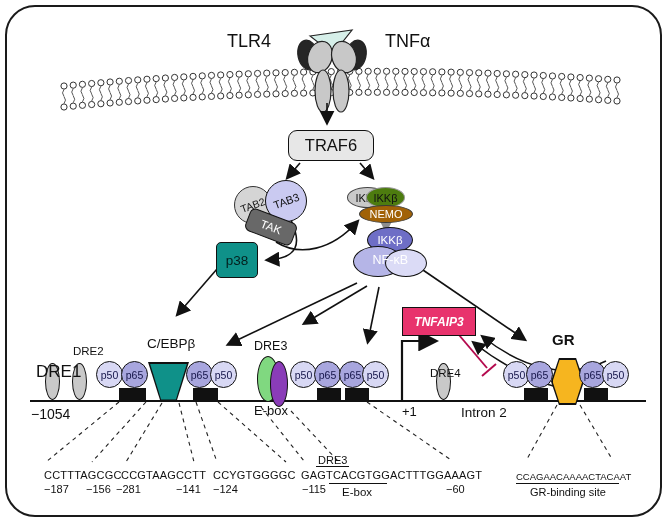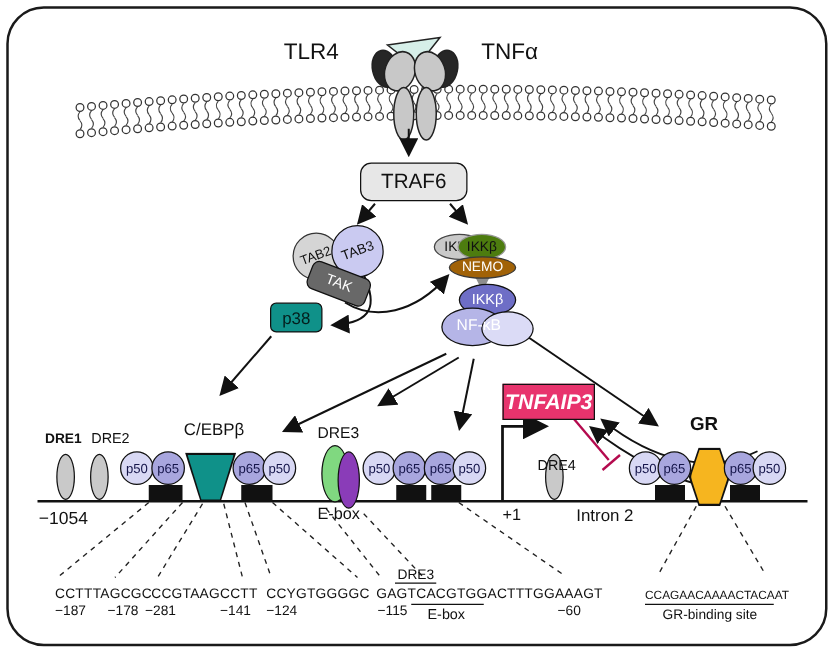--- a/index.html
+++ b/index.html
@@ -11,29 +11,29 @@
   .lbl{position:absolute;white-space:nowrap;}
   .node{position:absolute;display:flex;align-items:center;justify-content:center;
         box-sizing:border-box;white-space:nowrap;}
   .ell{border-radius:50%;}
   
   #traf6{left:288px;top:130px;width:86px;height:31px;border-radius:9px;background:#e7e7e7;border:1.7px solid #111;font-size:16.5px;}
   #tab2{left:234px;top:186px;width:38px;height:38px;background:#d5d5d5;border:1.4px solid #333;font-size:10.5px;}
   #tab3{left:265px;top:180px;width:42px;height:42px;background:#cacaf1;border:1.4px solid #111;font-size:11px;}
   #tab2 span,#tab3 span{transform:rotate(-20deg);display:block;}
   #tak{left:246px;top:215px;width:50px;height:24px;background:#686868;border:1.4px solid #111;border-radius:6px;transform:rotate(21deg);color:#fff;font-size:11.5px;}
-  #p38{left:216px;top:242px;width:42px;height:24px;background:#0f9189;border:1.7px solid #111;border-radius:5px;font-size:13.5px;color:#041f1d;}
+  #p38{left:216px;top:242px;width:42px;height:36px;background:#0f9189;border:1.7px solid #111;border-radius:5px;font-size:13.5px;color:#041f1d;}
   #ikka{left:347px;top:187px;width:41px;height:21px;background:#c9c9c9;border:1.3px solid #444;font-size:11px;}
   #ikkb{left:366px;top:187px;width:39px;height:21px;background:#4d7c0f;border:1.3px solid #999;font-size:11px;}
   #nemo{left:359px;top:205px;width:54px;height:18px;background:#a16207;border:1.3px solid #3a3a3a;color:#fff;font-size:11px;}
   #ikba{left:367px;top:227px;width:46px;height:26px;background:#6e6ec6;border:1.5px solid #111;color:#fff;font-size:11.5px;}
   #nfkbL{left:353px;top:246px;width:50px;height:31px;background:#b5b5e7;border:1.5px solid #111;}
   #nfkbR{left:385px;top:249px;width:42px;height:28px;background:#dbdbf6;border:1.5px solid #111;}
-  #nfkb-label{left:358px;top:253px;width:50px;color:#fff;font-size:12.5px;text-align:center;}
-  #tnfaip3{left:402px;top:307px;width:74px;height:29px;background:#e8336d;border:1.5px solid #111;color:#fff;font-style:italic;font-weight:bold;font-size:17px;}
+  #nfkb-label{left:358px;top:253px;width:50px;color:#fff;font-size:12.5px;text-align:right;}
+  #tnfaip3{left:402px;top:307px;width:74px;height:29px;background:#e8336d;border:1.5px solid #111;color:#fff;font-style:italic;font-weight:bold;font-size:12px;}
   
   .pcirc{position:absolute;top:361px;width:27px;height:27px;border-radius:50%;border:1.6px solid #111;
          display:flex;align-items:center;justify-content:center;font-size:10.5px;color:#15154a;box-sizing:border-box;}
   .c50{background:#d8d8f4;}
   .c65{background:#a8a6de;}
   .dre{position:absolute;top:363px;width:15px;height:37px;border-radius:50%;background:#c9c9c9;border:1.4px solid #111;box-sizing:border-box;}
   .trap-o{position:absolute;left:148px;top:362px;width:41px;height:39px;background:#111;
           clip-path:polygon(0 0,100% 0,70% 100%,30% 100%);}
   .trap-i{position:absolute;left:2px;top:1.5px;width:37px;height:36px;background:#0f9189;
           clip-path:polygon(0 0,100% 0,70% 100%,30% 100%);}
@@ -414,34 +414,34 @@
   <div class="pcirc c50" style="left:210px;">p50</div>
   <div class="pcirc c50" style="left:290px;">p50</div>
   <div class="pcirc c65" style="left:314px;">p65</div>
   <div class="pcirc c65" style="left:339px;">p65</div>
   <div class="pcirc c50" style="left:362px;">p50</div>
   <div class="pcirc c50" style="left:503px;">p50</div>
   <div class="pcirc c65" style="left:526px;">p65</div>
   <div class="pcirc c65" style="left:579px;">p65</div>
   <div class="pcirc c50" style="left:602px;">p50</div>
 
-  <div class="lbl" style="left:36px;top:345px;font-size:11px;font-weight:bold;">DRE1</div>
+  <div class="lbl" style="left:36px;top:362px;font-size:17px;">DRE1</div>
   <div class="lbl" style="left:73px;top:345px;font-size:11.5px;">DRE2</div>
   <div class="lbl" style="left:147px;top:336px;font-size:13.5px;">C/EBPβ</div>
   <div class="lbl" style="left:254px;top:339px;font-size:12.5px;">DRE3</div>
   <div class="lbl" style="left:254px;top:403px;font-size:13px;">E-box</div>
   <div class="lbl" style="left:430px;top:351px;font-size:11.5px;margin-top:16px;">DRE4</div>
   <div class="lbl" style="left:552px;top:331px;font-size:15px;font-weight:bold;">GR</div>
   <div class="lbl" style="left:31px;top:406px;font-size:14px;">−1054</div>
   <div class="lbl" style="left:402px;top:404px;font-size:13px;">+1</div>
   <div class="lbl" style="left:461px;top:405px;font-size:13.5px;">Intron 2</div>
 
   <div class="seq" style="left:44px;top:469px;">CCTTTAGCGC</div>
   <div class="num" style="left:44px;top:483px;text-align:right;">−187</div>
-  <div class="num" style="left:86px;top:483px;">−178</div>
+  <div class="num" style="left:86px;top:483px;">−156</div>
 
   <div class="seq" style="left:121px;top:469px;">CCGTAAGCCTT</div>
   <div class="num" style="left:116px;top:483px;">−281</div>
   <div class="num" style="left:176px;top:483px;">−141</div>
 
   <div class="seq" style="left:213px;top:469px;">CCYGTGGGGC</div>
   <div class="num" style="left:213px;top:483px;">−124</div>
   <div class="num" style="left:261px;top:483px;margin-left:41px;">−115</div>
 
   <div class="minilbl" style="left:316px;top:454px;border-bottom:1.6px solid #111;padding:0 2px;">DRE3</div>

